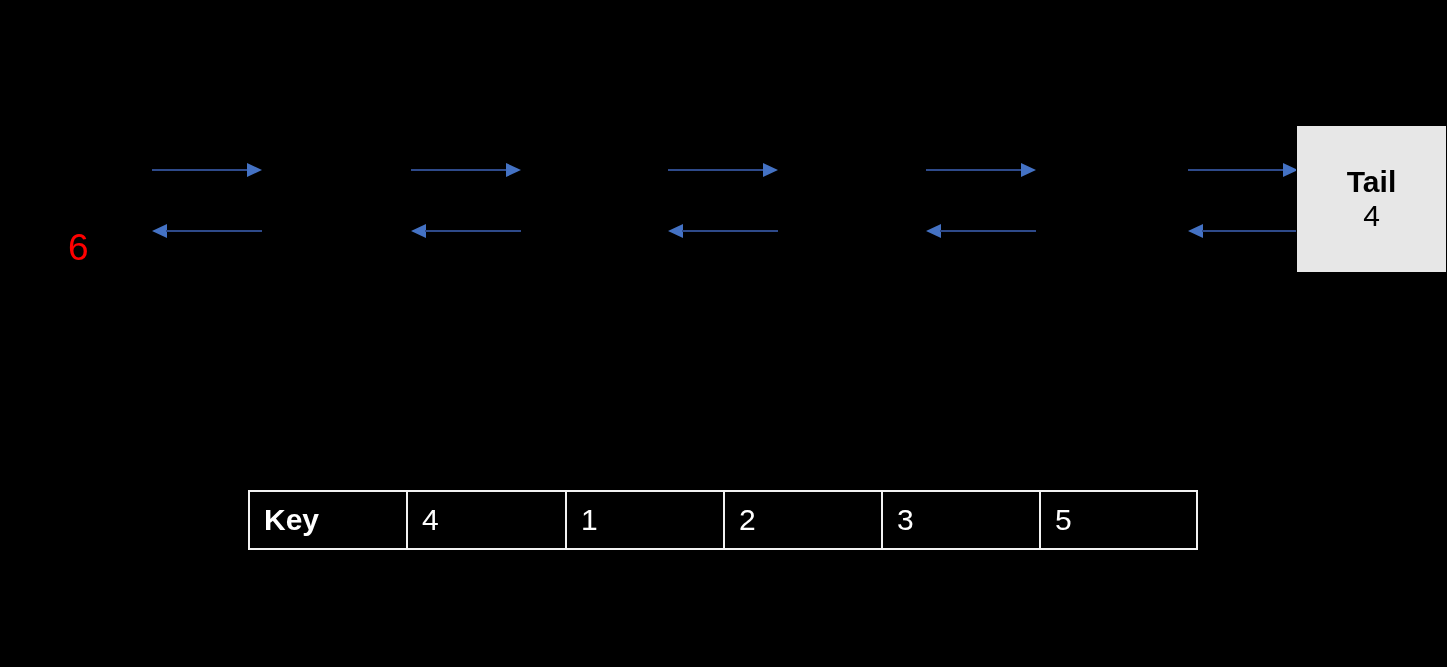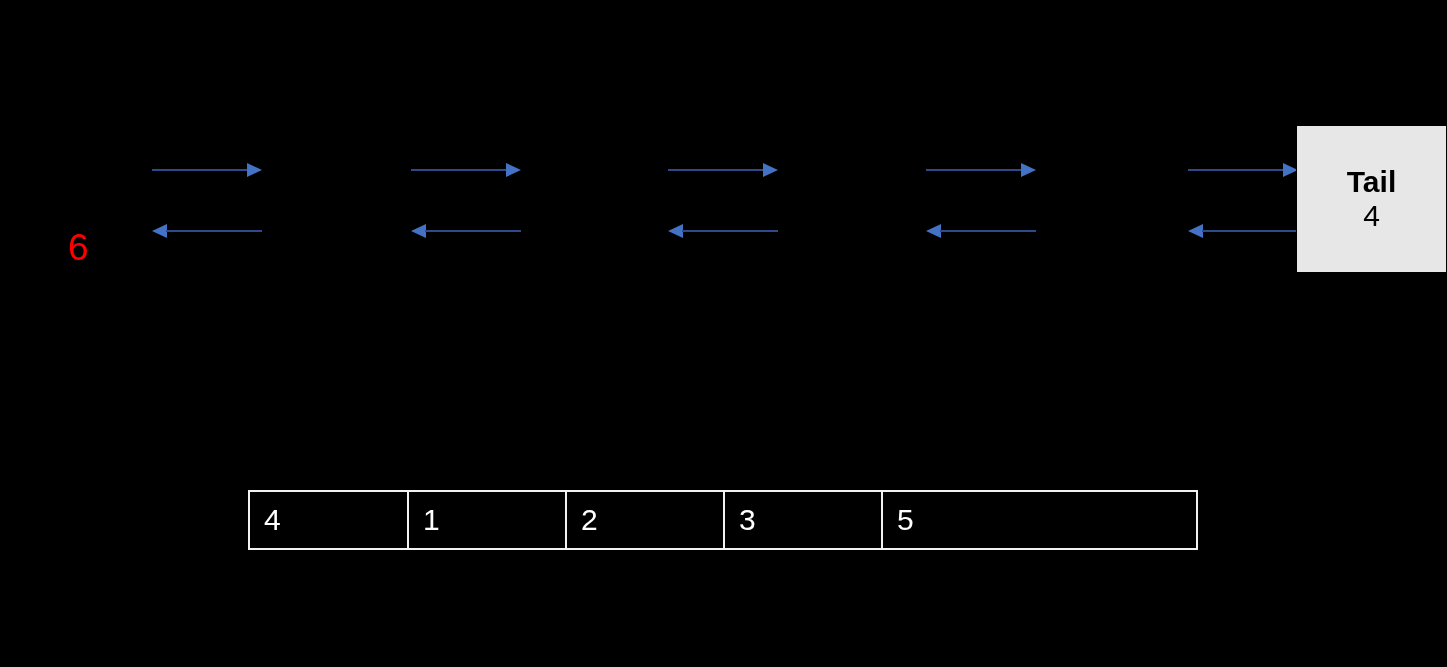--- a/index.html
+++ b/index.html
@@ -176,20 +176,21 @@
     </div>
 
   <div id="nodes">
       <div class="node-box" style="left: 1296px; top: 125px; width: 151px; height: 148px;">
         <div class="node-title">Tail</div>
         <div class="node-value">4</div>
       </div>
     </div>
 
   <div id="key-table" class="key-table" style="left: 248px; top: 490px; width: 950px; height: 60px;">
+      <div class="key-cell header" style="width: 158px;">Key</div>
       <div class="key-cell" style="width: 159px;">4</div>
       <div class="key-cell" style="width: 158px;">1</div>
       <div class="key-cell" style="width: 158px;">2</div>
       <div class="key-cell" style="width: 158px;">3</div>
       <div class="key-cell" style="width: 155px;">5</div>
     </div>
 
 </div>
 
 </body></html>

